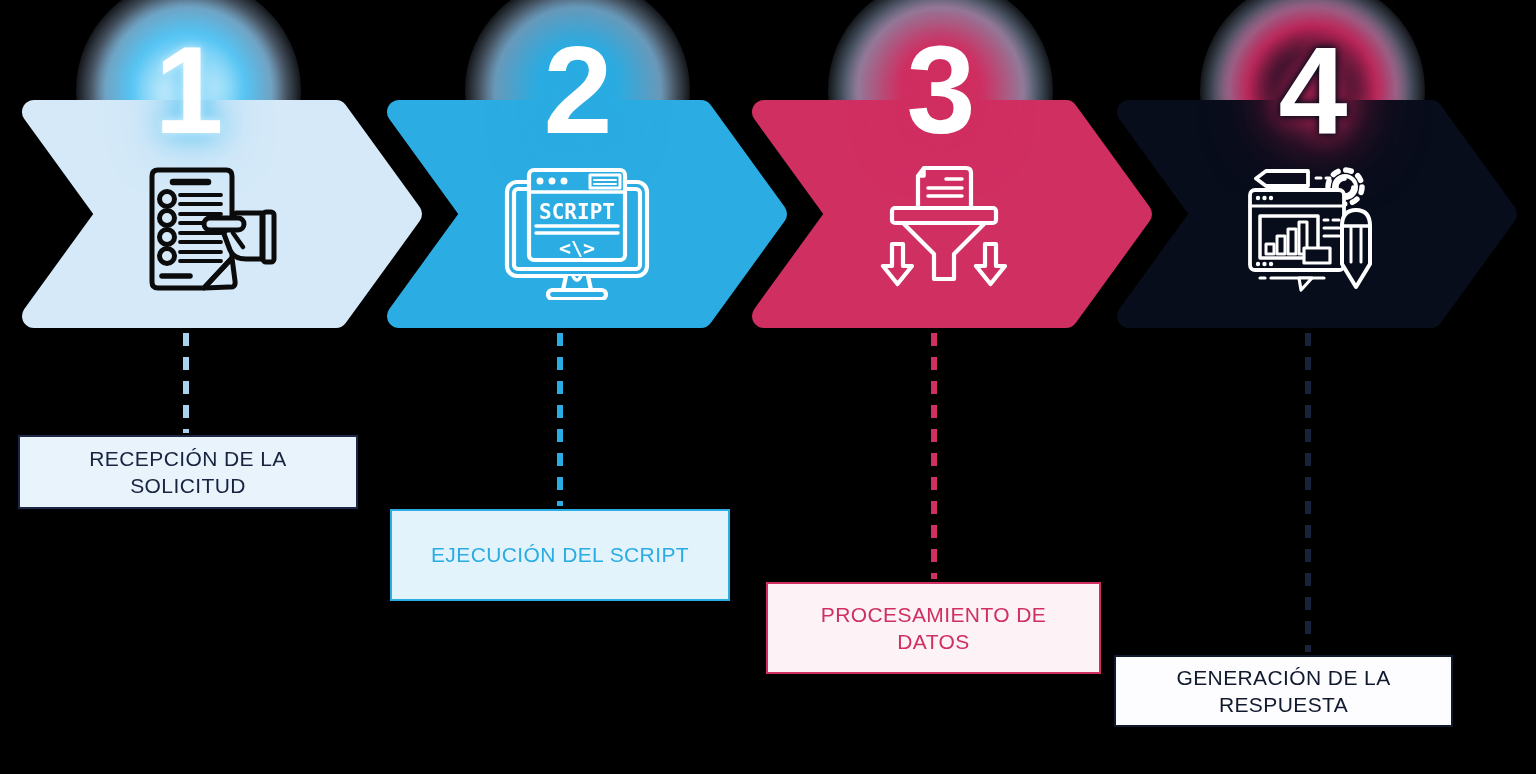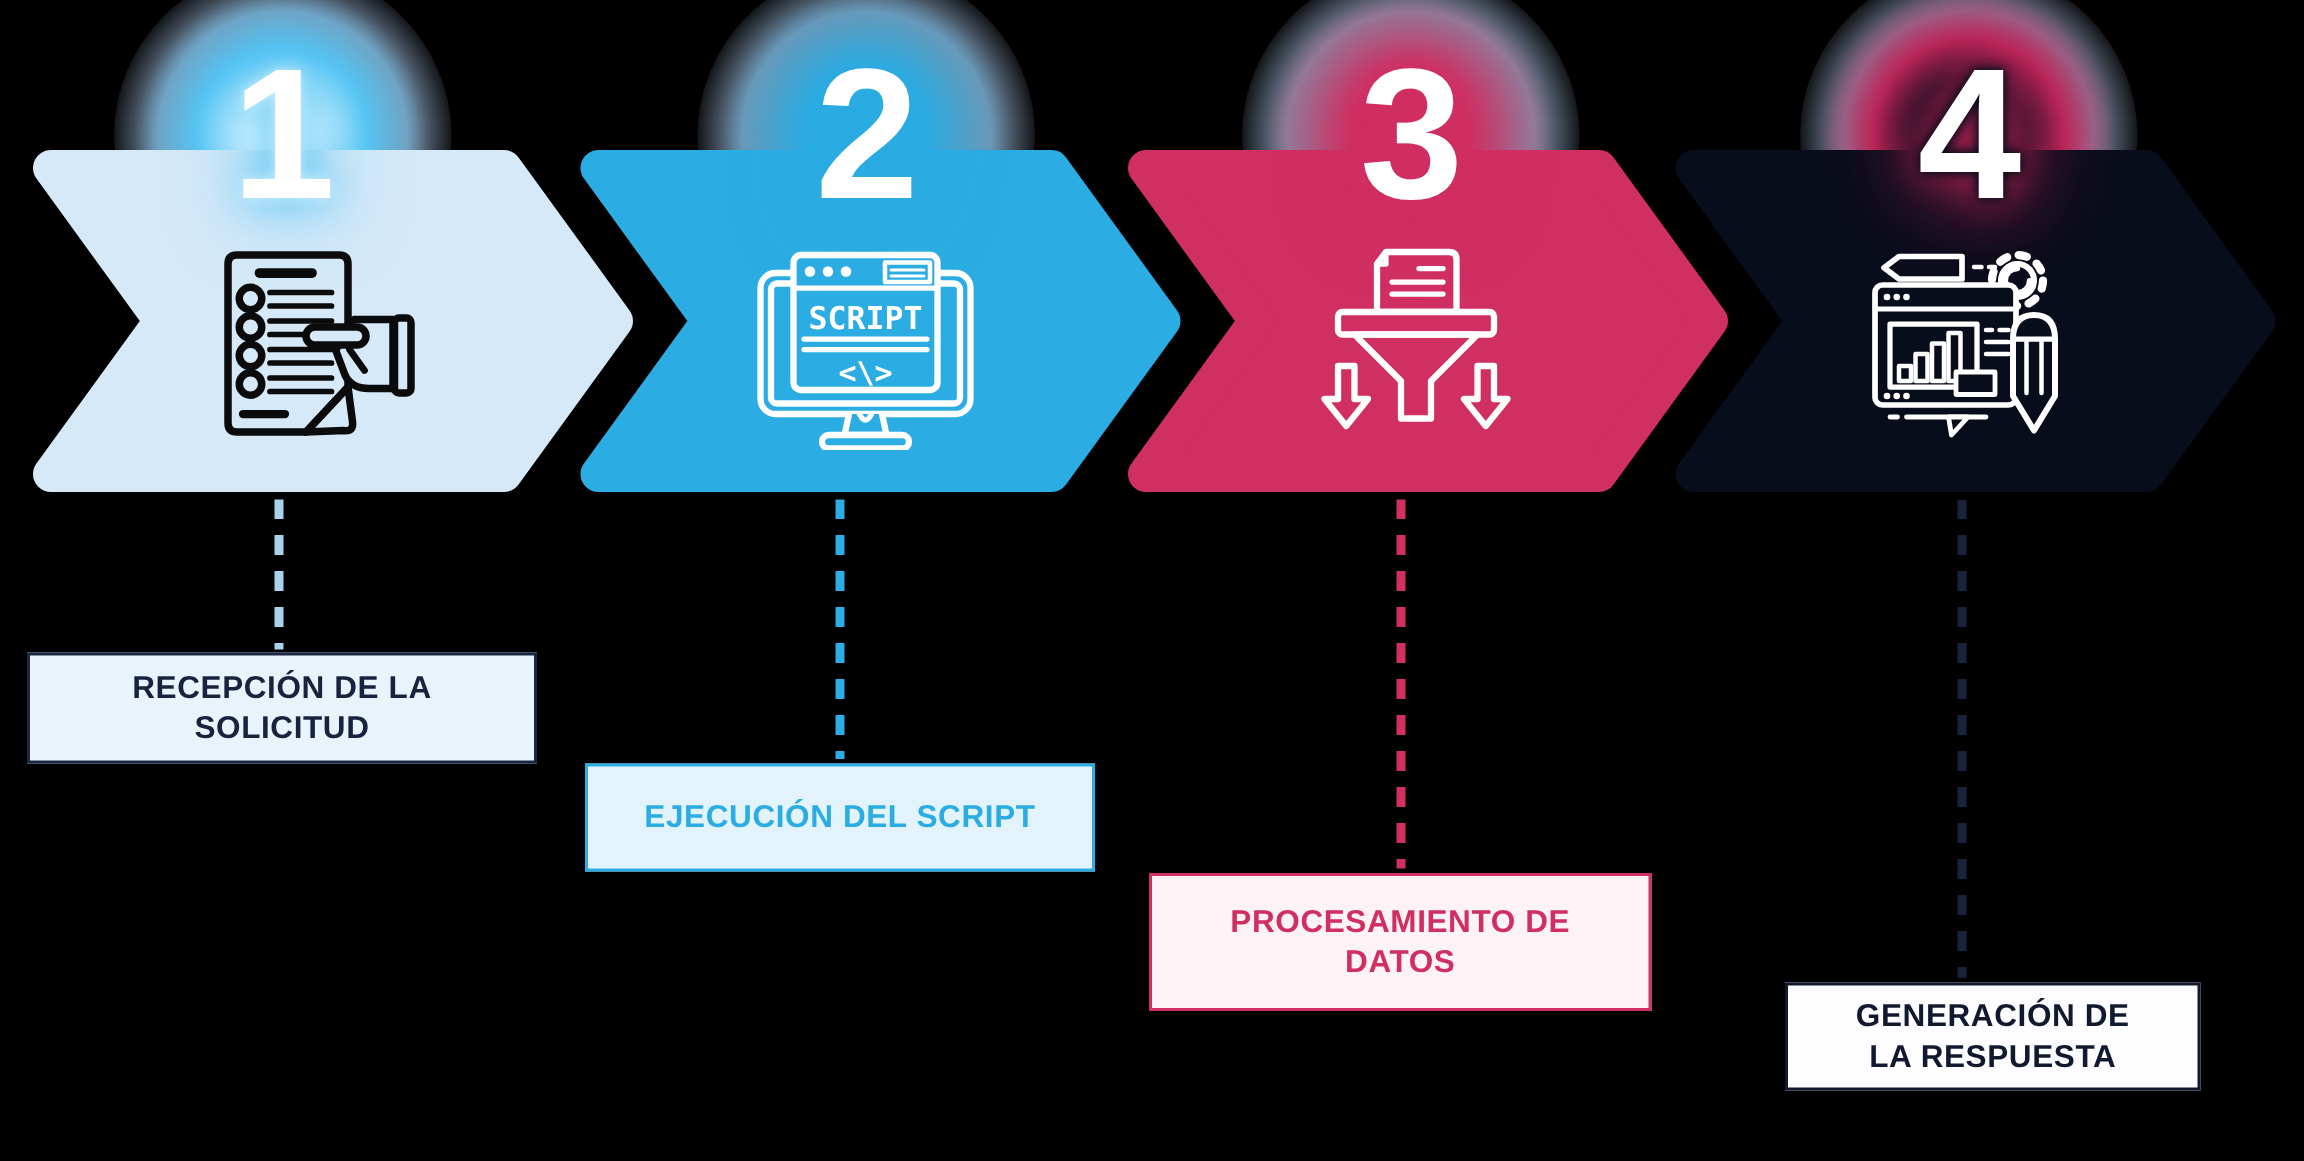--- a/index.html
+++ b/index.html
@@ -31,21 +31,21 @@
   .s4 .num{text-shadow:0 0 7px #070D1B,0 0 10px #070D1B,0 0 24px #BE2659,0 0 48px #BE2659,0 0 80px #BE2659;}
 
   .icon{z-index:6;}
   .icon .s{fill:none;stroke-linejoin:round;stroke-linecap:round;}
 
   .connector{width:6px;z-index:2;
     background:repeating-linear-gradient(180deg,var(--conn) 0 13px,rgba(0,0,0,0) 13px 24px);}
 
   .labelbox{z-index:4;background:var(--lbg);border:2px solid var(--lbrd);
     display:flex;align-items:center;justify-content:center;text-align:center;
-    color:var(--ltxt);font-weight:bold;font-size:21px;line-height:1.3;letter-spacing:.4px;
+    color:var(--ltxt);font-weight:normal;font-size:21px;line-height:1.3;letter-spacing:.4px;
     padding:4px 28px;box-sizing:border-box;}
 </style>
 </head>
 <body>
 
 <div class="s1">
   <div class="abs halo" style="left:76px;top:-22px"></div>
   <div class="abs glow" style="left:88px;top:-10px"></div>
   <svg class="abs chev" style="left:20px;top:100px" width="405" height="228" viewBox="0 0 405 228">
     <path d="M14,12 L316,12 L390,114 L316,216 L14,216 L88,114 Z"></path>
@@ -101,21 +101,21 @@
       <path d="M92,14 H114 M92,18 H114" stroke-width="2"></path>
       <path d="M34,60 H116 M34,67 H116" stroke-width="3.5"></path>
       <path d="M64,110 L61,124 H89 L86,110" fill="#2BACE2"></path>
       <path d="M71,110 Q75,118 79,110" stroke-width="3.5"></path>
       <rect x="46" y="124" width="58" height="9" rx="4.5" fill="#2BACE2"></rect>
     </g>
     <text x="75" y="53" text-anchor="middle" fill="#fff" font-family="DejaVu Sans Mono, monospace" font-size="21" font-weight="bold">SCRIPT</text>
     <text x="75" y="89" text-anchor="middle" fill="#fff" font-family="DejaVu Sans Mono, monospace" font-size="20" font-weight="bold">&lt;\&gt;</text>
   </svg>
   <div class="abs connector" style="left:557px;top:333px;height:173px"></div>
-  <div class="abs labelbox" style="left:390px;top:509px;width:340px;height:72px">EJECUCIÓN DEL SCRIPT</div>
+  <div class="abs labelbox" style="left:390px;top:509px;width:340px;height:92px">EJECUCIÓN DEL SCRIPT</div>
 </div>
 
 <div class="s3">
   <div class="abs halo" style="left:828px;top:-22px"></div>
   <div class="abs glow" style="left:840px;top:-10px"></div>
   <svg class="abs chev" style="left:750px;top:100px" width="405" height="228" viewBox="0 0 405 228">
     <path d="M14,12 L316,12 L390,114 L316,216 L14,216 L88,114 Z"></path>
   </svg>
   <div class="abs num" style="left:845px;top:28px">3</div>
   <svg class="abs icon" style="left:878px;top:164px" width="132" height="128" viewBox="0 0 132 128">
@@ -165,14 +165,14 @@
       <circle cx="18.5" cy="98" r="2.2" fill="#fff" stroke="none"></circle>
       <circle cx="25" cy="98" r="2.2" fill="#fff" stroke="none"></circle>
       <path d="M14,112 h5 M25,112 h53" stroke-width="3.2"></path>
       <path d="M66,112 L55,124 L53,112 Z" fill="#070D1B" stroke-width="3.2"></path>
       <path d="M96,60 Q96,44 110,44 Q124,44 124,60 V98 L110,121 L96,98 Z" fill="#070D1B" stroke-width="4"></path>
       <path d="M96,60 H124" stroke-width="3.5"></path>
       <path d="M105,62 V96 M115,62 V96" stroke-width="3"></path>
     </g>
   </svg>
   <div class="abs connector" style="left:1305px;top:333px;height:319px"></div>
-  <div class="abs labelbox" style="left:1190px;top:655px;width:277px;height:72px">GENERACIÓN DE LA RESPUESTA</div>
+  <div class="abs labelbox" style="left:1114px;top:655px;width:339px;height:72px">GENERACIÓN DE LA RESPUESTA</div>
 </div>
 
 </body></html>

